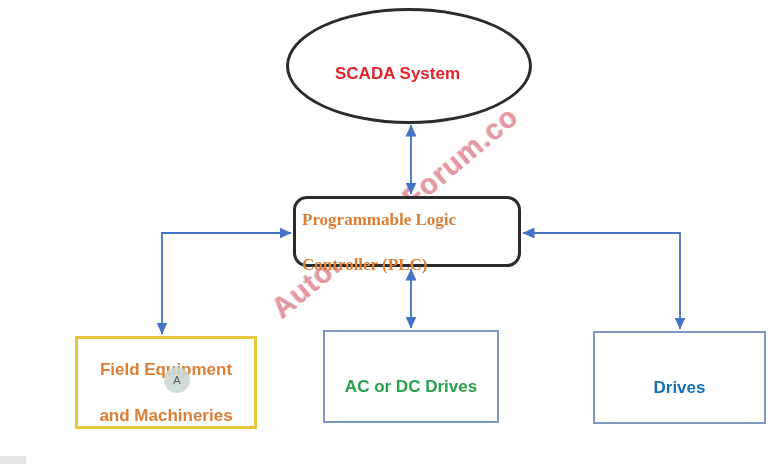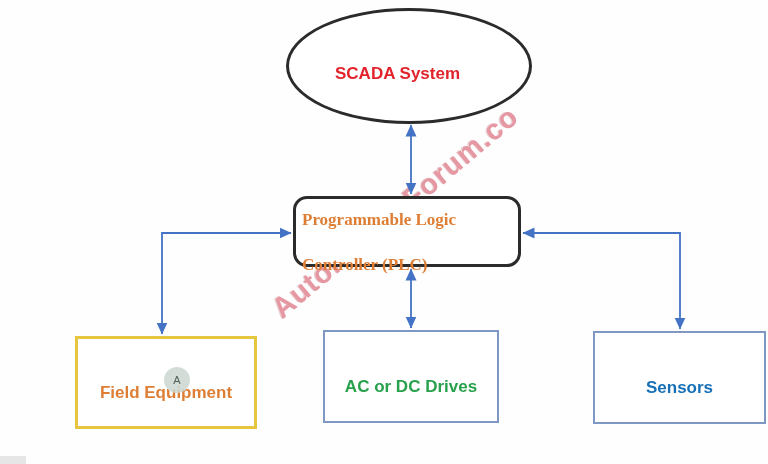--- a/index.html
+++ b/index.html
@@ -149,28 +149,29 @@
     <span class="line">SCADA System</span>
   </div>
 
   <div class="node plc">
     <span class="line">Programmable Logic</span>
     <span class="line">Controller (PLC)</span>
   </div>
 
   <div class="node field">
     <span class="line">Field Equipment</span>
+    <span class="line">and Machineries</span>
   </div>
 
   <div class="node drives">
     <span class="line">AC or DC Drives</span>
   </div>
 
   <div class="node sensors">
-    <span class="line">Sensors</span>
+    <span class="line">Drives</span>
   </div>
 
   <svg class="connector-layer" viewBox="0 0 768 464" xmlns="http://www.w3.org/2000/svg">
     <defs>
       <marker id="arrowhead" markerUnits="userSpaceOnUse" markerWidth="13" markerHeight="13" refX="11.5" refY="6" orient="auto-start-reverse">
         <path class="arrowhead-shape" d="M0,0.5 L12,6 L0,11.5 Z"></path>
       </marker>
     </defs>
     <path class="connector" d="M411,125 L411,194" marker-start="url(#arrowhead)" marker-end="url(#arrowhead)"></path>
     <path class="connector" d="M411,269 L411,328" marker-start="url(#arrowhead)" marker-end="url(#arrowhead)"></path>

